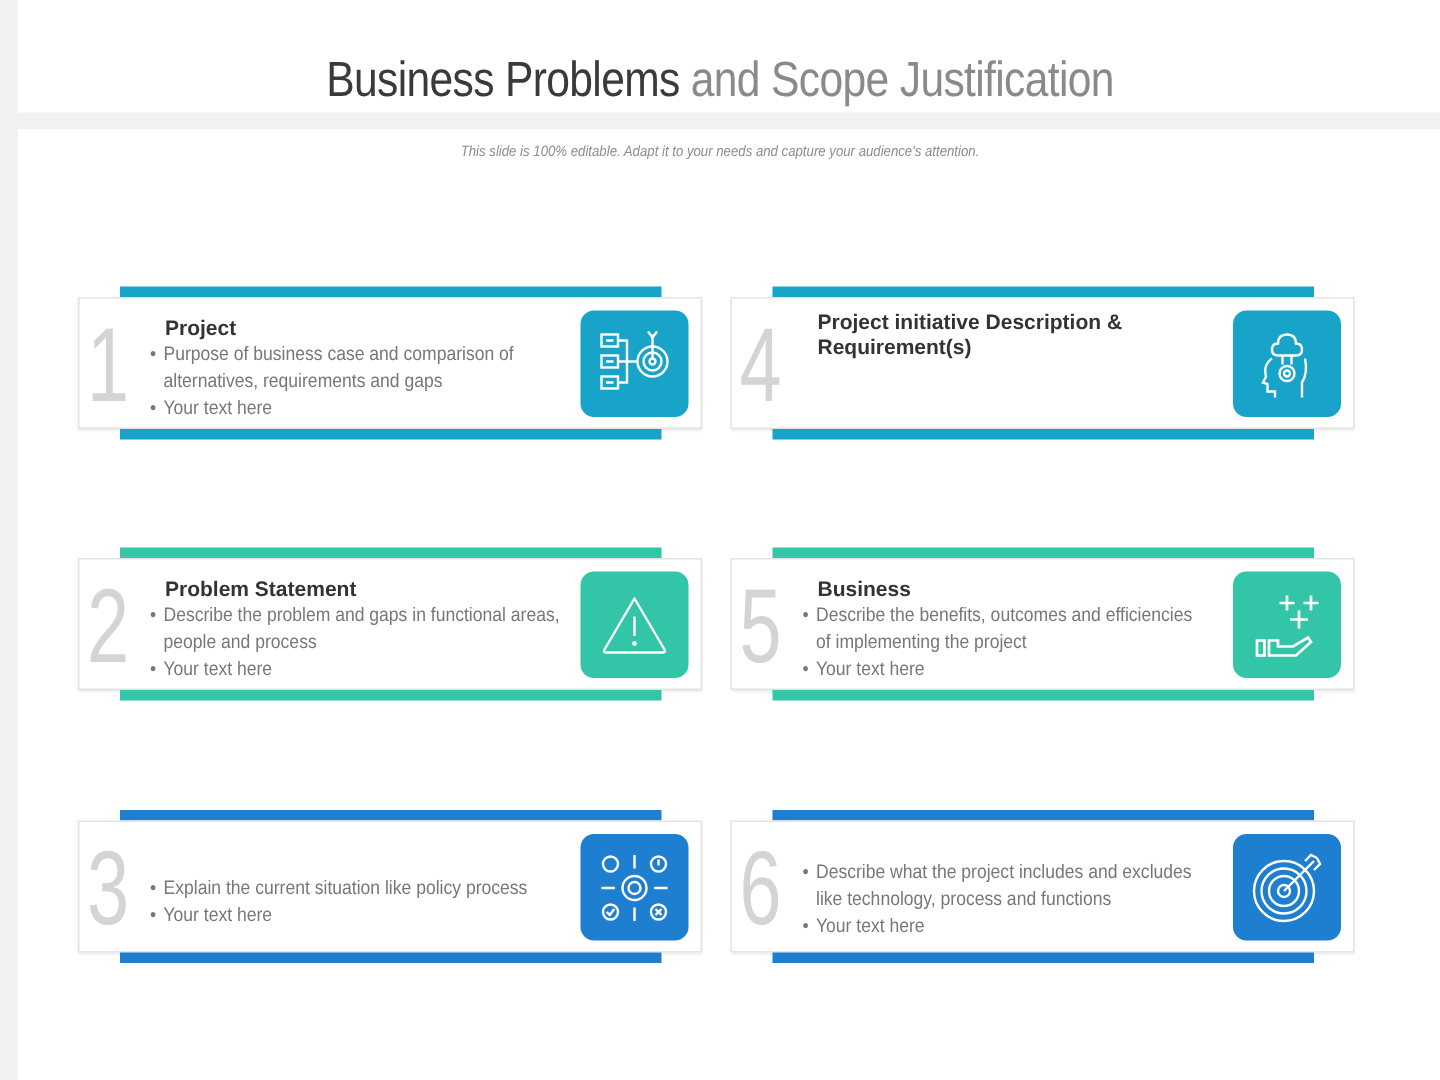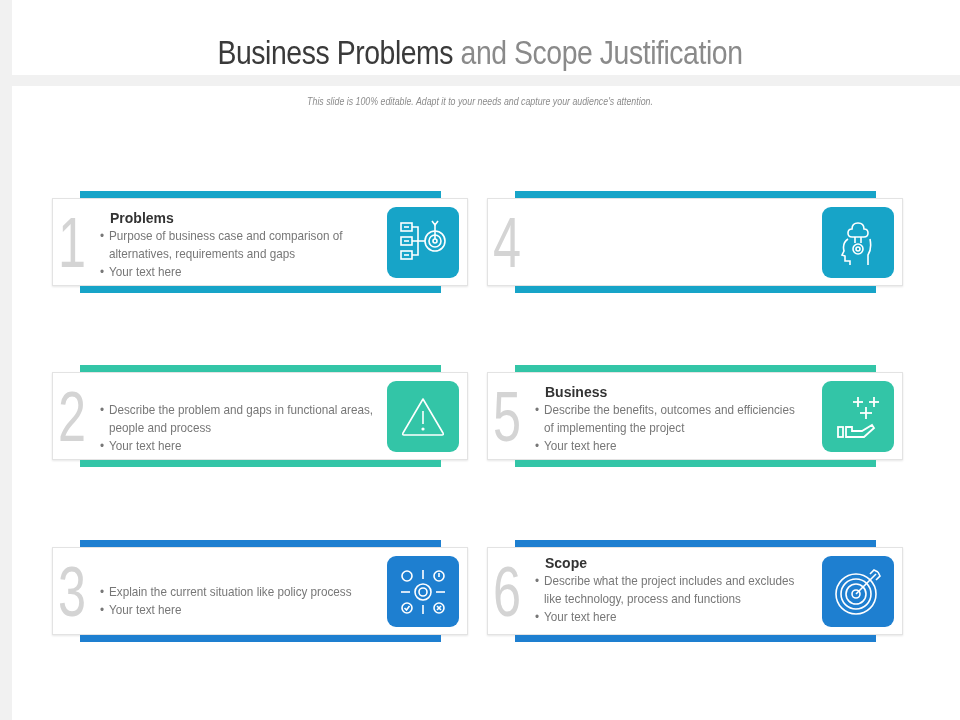--- a/index.html
+++ b/index.html
@@ -35,21 +35,21 @@
 <div class="title">
   <span class="strong">Business Problems</span><span class="light"> and Scope Justification</span>
 </div>
 <div class="subtitle">This slide is 100% editable. Adapt it to your needs and capture your audience's attention.</div>
 
 <div class="card" style="left:52px;top:198px;">
   <div class="bar top" style="background:#17a4c8"></div>
   <div class="box"></div>
   <div class="bar bottom" style="background:#17a4c8"></div>
   <div class="num">1</div>
-  <div class="heading" style="top:12px">Problems</div>
+  <div class="heading" style="top:12px">Project</div>
   <ul style="top:29px">
     <li>Purpose of business case and comparison of</li>
     <li class="cont">alternatives, requirements and gaps</li>
     <li>Your text here</li>
   </ul>
   <div class="icon" style="background:#17a4c8">
     <svg viewBox="0 0 56 56" fill="none" stroke="#fff" stroke-width="1.6">
       <rect x="6" y="8" width="11" height="8"></rect>
         <line x1="9" y1="12" x2="14" y2="12"></line>
       <rect x="6" y="22" width="11" height="8"></rect>
@@ -65,20 +65,21 @@
         <polyline points="37,6 40,10 43,6"></polyline>
     </svg>
   </div>
 </div>
 
 <div class="card" style="left:52px;top:372px;">
   <div class="bar top" style="background:#33c5a7"></div>
   <div class="box"></div>
   <div class="bar bottom" style="background:#33c5a7"></div>
   <div class="num">2</div>
+  <div class="heading" style="top:12px">Problem Statement</div>
   <ul style="top:29px">
     <li>Describe the problem and gaps in functional areas,</li>
     <li class="cont">people and process</li>
     <li>Your text here</li>
   </ul>
   <div class="icon" style="background:#33c5a7">
     <svg viewBox="0 0 56 56" fill="none" stroke="#fff" stroke-width="1.6" stroke-linejoin="round">
       <path d="M28 10 L48 44 Q49 46 47 46 L9 46 Q7 46 8 44 Z"></path>
       <line x1="28" y1="22" x2="28" y2="35"></line>
         <circle cx="28" cy="40" r="0.8" fill="#fff"></circle>
@@ -113,20 +114,21 @@
         <line x1="41" y1="28" x2="50" y2="28"></line>
     </svg>
   </div>
 </div>
 
 <div class="card" style="left:487px;top:198px;">
   <div class="bar top" style="background:#17a4c8"></div>
   <div class="box"></div>
   <div class="bar bottom" style="background:#17a4c8"></div>
   <div class="num">4</div>
+  <div class="heading" style="top:8px">Project initiative Description &amp; Requirement(s)</div>
   <div class="icon" style="background:#17a4c8">
     <svg viewBox="0 0 56 56" fill="none" stroke="#fff" stroke-width="1.6">
       <path d="M22 14 Q22 8 28 8 Q34 8 34 14 Q38 14 38 18 Q38 22 34 22 L22 22 Q18 22 18 18 Q18 14 22 14 Z"></path>
       <line x1="25" y1="22" x2="25" y2="28"></line>
         <line x1="31" y1="22" x2="31" y2="28"></line>
       <circle cx="28" cy="34" r="5"></circle>
         <circle cx="28" cy="34" r="2"></circle>
       <path d="M18 24 Q12 28 14 36 L12 40 L15 41 L15 46 L20 46 L20 50"></path>
       <path d="M40 24 Q42 34 38 40 L38 50"></path>
     </svg>
@@ -156,21 +158,20 @@
       <path d="M16 38 L22 38 L22 42 L32 42 L42 36 L44 39 L34 48 L16 48 Z"></path>
     </svg>
   </div>
 </div>
 
 <div class="card" style="left:487px;top:547px;">
   <div class="bar top" style="background:#1e7fd0"></div>
   <div class="box"></div>
   <div class="bar bottom" style="background:#1e7fd0"></div>
   <div class="num">6</div>
-  <div class="heading" style="top:8px">Scope</div>
   <ul style="top:25px">
     <li>Describe what the project includes and excludes</li>
     <li class="cont">like technology, process and functions</li>
     <li>Your text here</li>
   </ul>
   <div class="icon" style="background:#1e7fd0">
     <svg viewBox="0 0 56 56" fill="none" stroke="#fff" stroke-width="1.6">
       <circle cx="26" cy="30" r="20"></circle>
         <circle cx="26" cy="30" r="15"></circle>
         <circle cx="26" cy="30" r="10"></circle>

